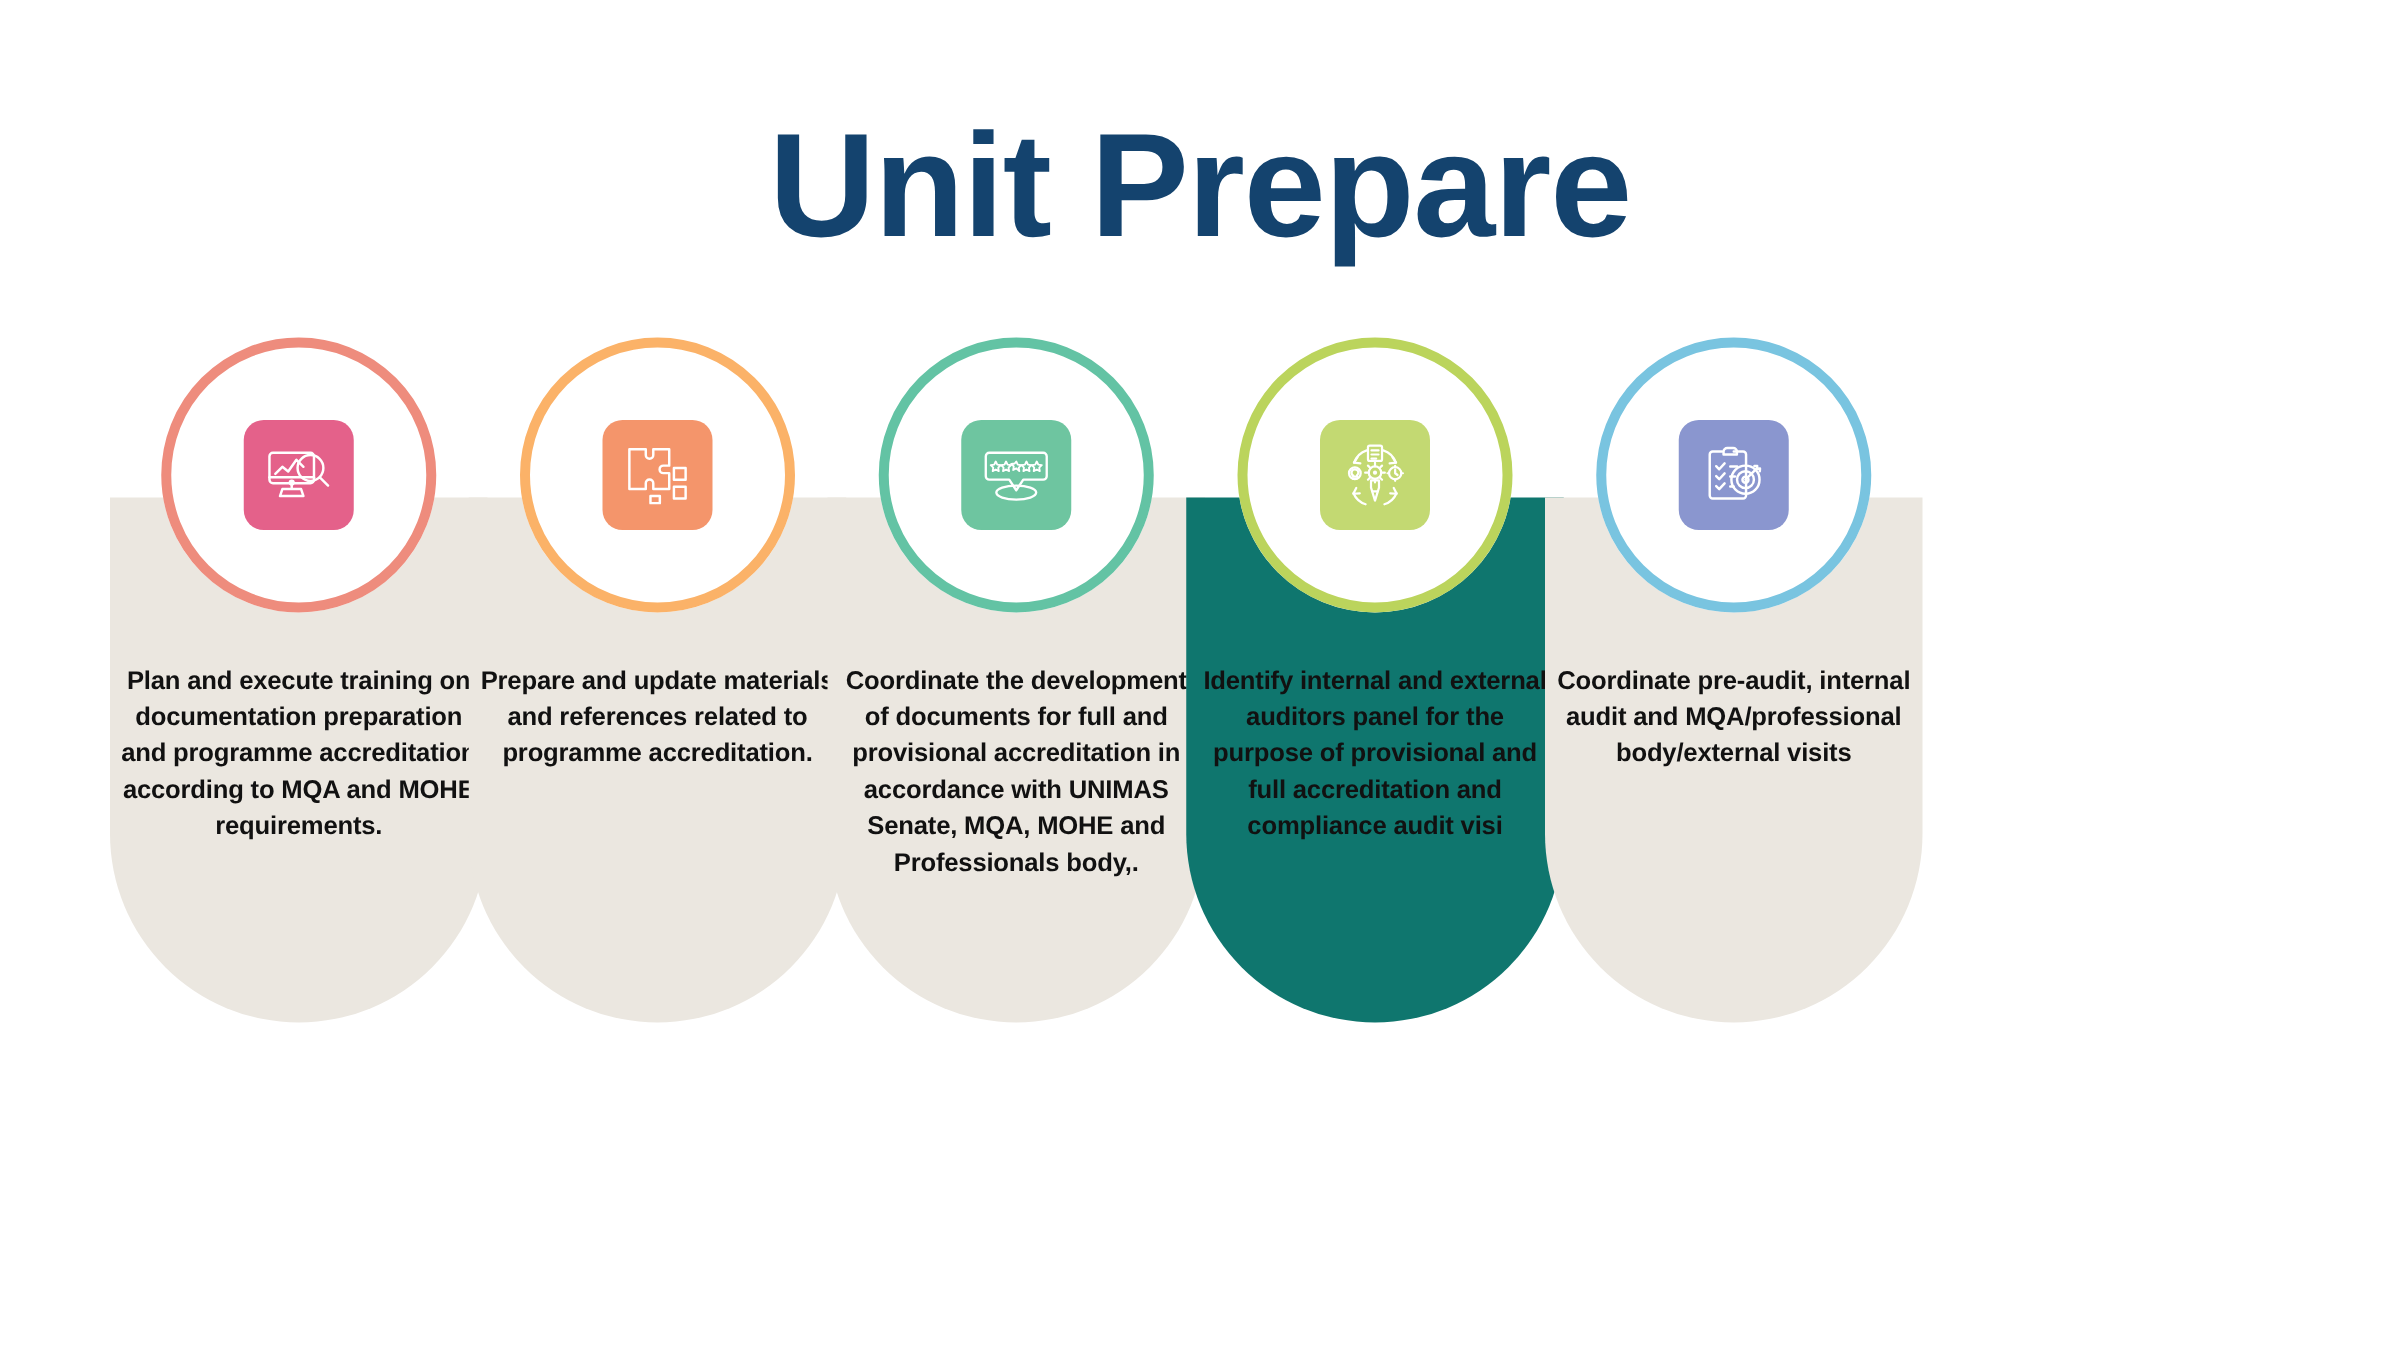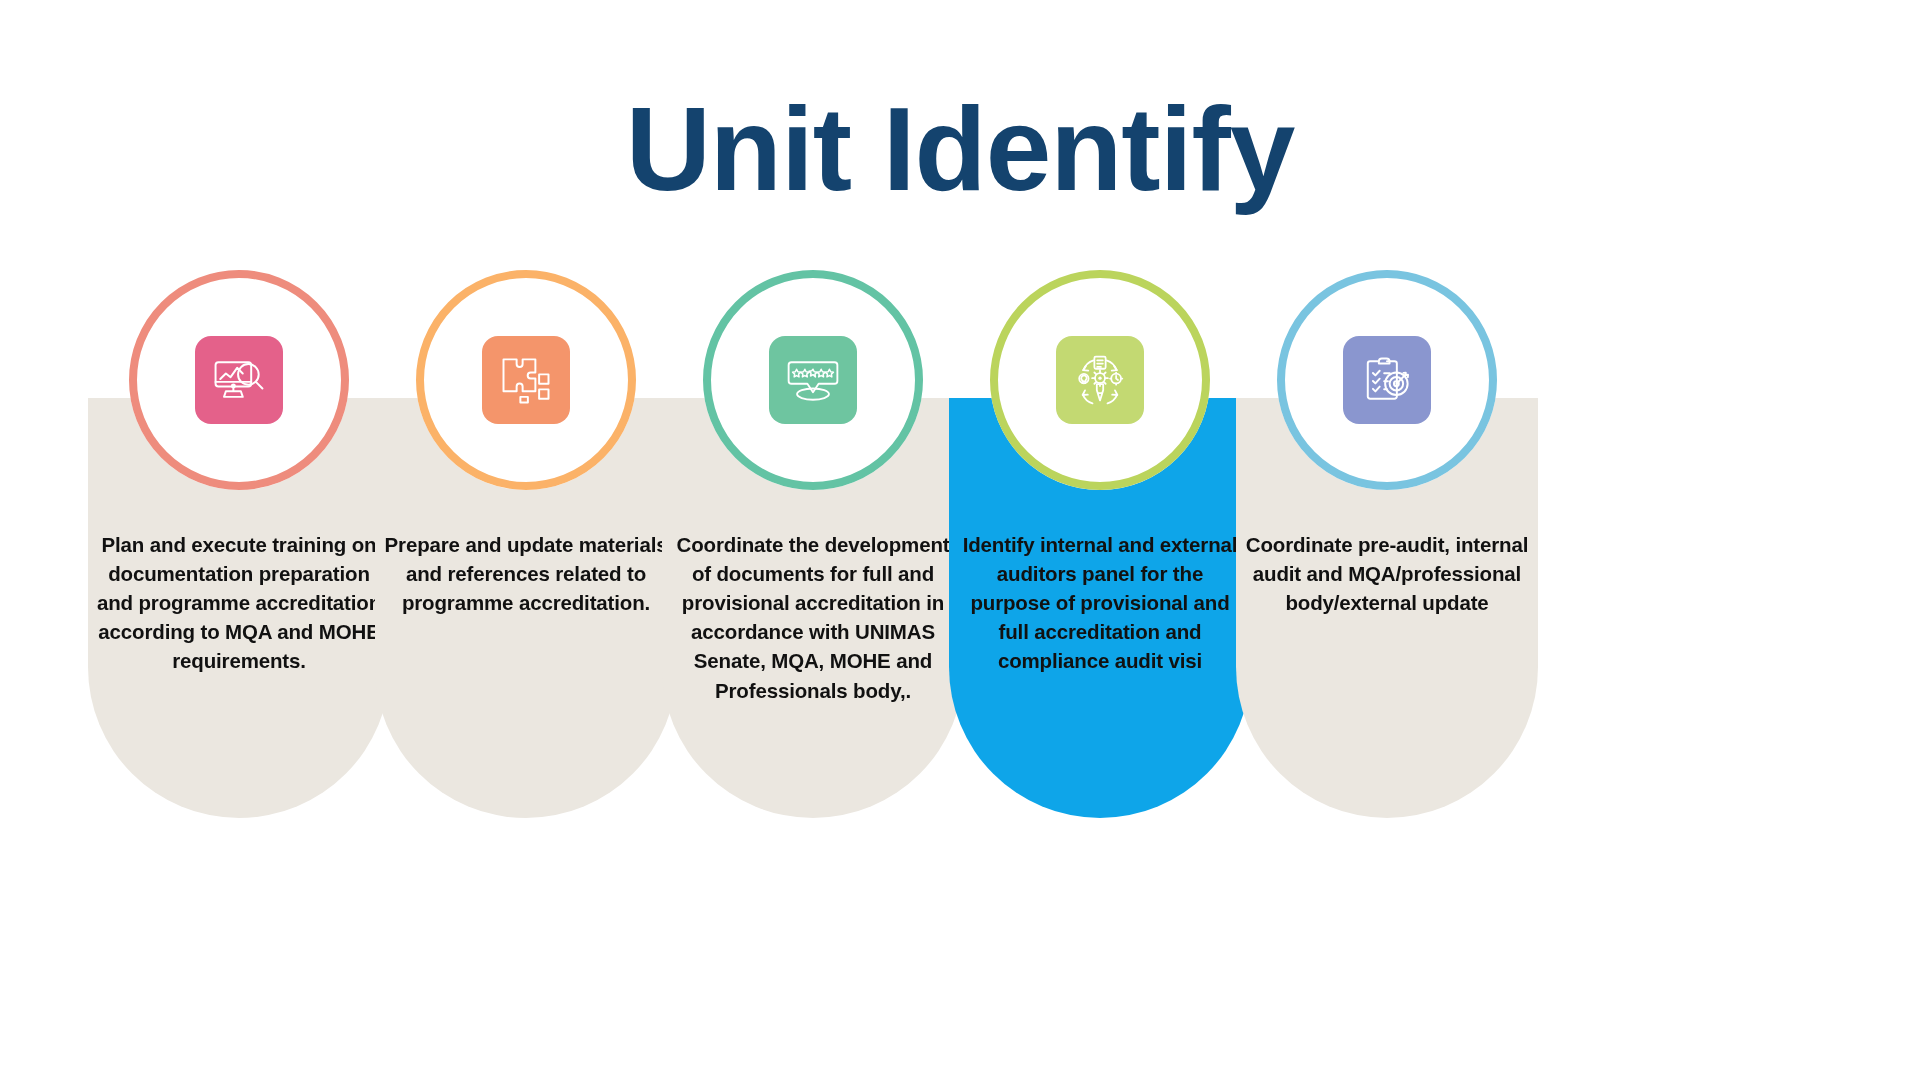--- a/index.html
+++ b/index.html
@@ -75,21 +75,21 @@
     align-items:center;
     justify-content:center;
   }
   .icon-sq svg { width:60px; height:60px; display:block; }
 </style>
 </head>
 <body style="background: rgb(255, 255, 255);">
 
 <div class="page">
 
-  <div class="title" style="color: rgb(20, 67, 110);">Unit Identify</div>
+  <div class="title" style="color: rgb(20, 67, 110);">Unit Prepare</div>
 
   <div class="cards">
 
     <div class="card" style="left: 88px; background: rgb(235, 231, 224);">
       <div class="ring">
         <div class="ring-border" style="border-color: rgb(238, 140, 125);"></div>
         <div class="icon-sq" style="background: rgb(228, 97, 138);">
           <span>
             <svg viewBox="0 0 64 64" fill="none" stroke="#fff" stroke-width="2.1" stroke-linecap="round" stroke-linejoin="round">
               <rect x="7" y="13" width="38" height="26" rx="3"></rect>
@@ -138,21 +138,21 @@
                 <path d="M40.7 20.5l1.3 2.7 3 .4-2.2 2.1.5 3-2.6-1.4-2.6 1.4.5-3-2.2-2.1 3-.4z"></path>
                 <path d="M49.5 20.5l1.3 2.7 3 .4-2.2 2.1.5 3-2.6-1.4-2.6 1.4.5-3-2.2-2.1 3-.4z"></path>
               </g>
             </svg>
           </span>
         </div>
       </div>
       <div class="body" style="color: rgb(17, 17, 17); text-align: center;">Coordinate the development of documents for full and provisional accreditation in accordance with UNIMAS Senate, MQA, MOHE and Professionals body,.</div>
     </div>
 
-    <div class="card" style="left: 949px; background: #0ea5e9;">
+    <div class="card" style="left: 949px; background: #0f766e;">
       <div class="ring">
         <div class="ring-border" style="border-color: rgb(187, 212, 92);"></div>
         <div class="icon-sq" style="background: rgb(195, 217, 114);">
           <span>
             <svg viewBox="0 0 64 64" fill="none" stroke="#fff" stroke-width="1.9" stroke-linecap="round" stroke-linejoin="round">
               <rect x="26" y="7" width="12" height="13" rx="1.5"></rect>
               <path d="M29 11h6M29 14.5h6M29 18h4"></path>
               <path d="M17 17l-3 4.5 5.5.5"></path>
               <path d="M14.2 21.5C16 16.5 20 12.6 25 11"></path>
               <path d="M47 17l3 4.5-5.5.5"></path>
@@ -193,17 +193,17 @@
               <path d="M29 24.8h6M29 33.3h4M29 41.8h3"></path>
               <circle cx="42" cy="36" r="12"></circle>
               <circle cx="42" cy="36" r="7.2"></circle>
               <circle cx="42" cy="36" r="2.6"></circle>
               <path d="M42 36l9.5-9.5"></path>
               <path d="M49.6 24.4l2.4-.2-.2 2.5 2.6-.2-.2 2.4"></path>
             </svg>
           </span>
         </div>
       </div>
-      <div class="body" style="color: rgb(17, 17, 17);">Coordinate pre-audit, internal audit and MQA/professional body/external update</div>
+      <div class="body" style="color: rgb(17, 17, 17);">Coordinate pre-audit, internal audit and MQA/professional body/external visits</div>
     </div>
 
   </div>
 </div>
 
 </body></html>

